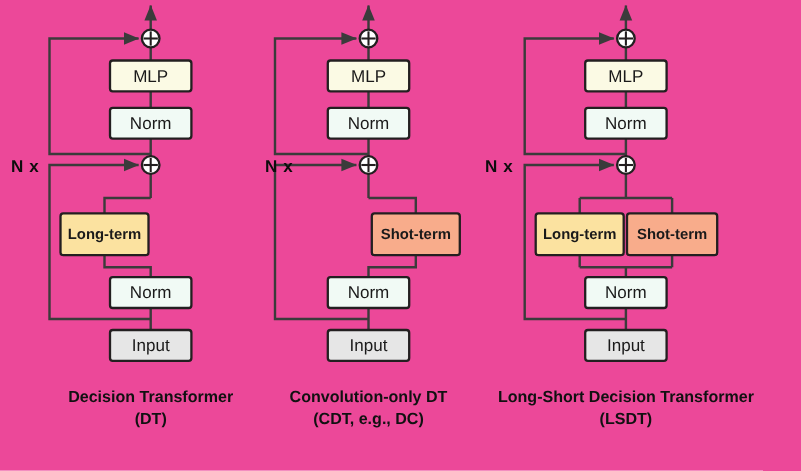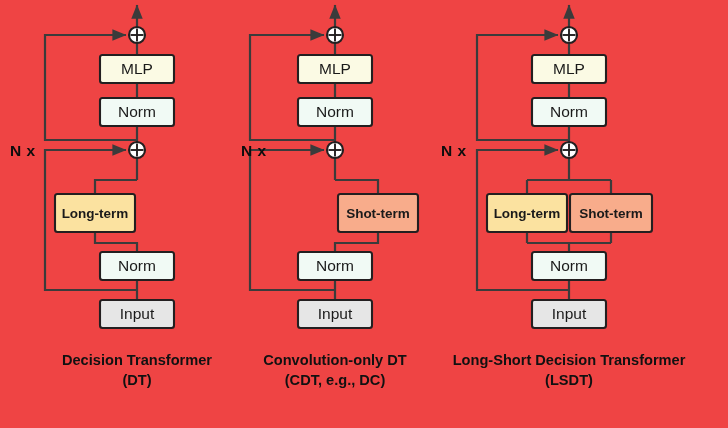--- a/index.html
+++ b/index.html
@@ -10,21 +10,21 @@
   body {
     width: 728px;
     height: 428px;
     font-family: "Liberation Sans", sans-serif;
     overflow: hidden;
   }
   #stage {
     position: relative;
     width: 728px;
     height: 428px;
-    background: #ef4444;
+    background: #ec4899;
   }
   svg.diagram-layer {
     position: absolute;
     left: 0;
     top: 0;
     width: 728px;
     height: 428px;
     display: block;
   }
   .blk-rect {

